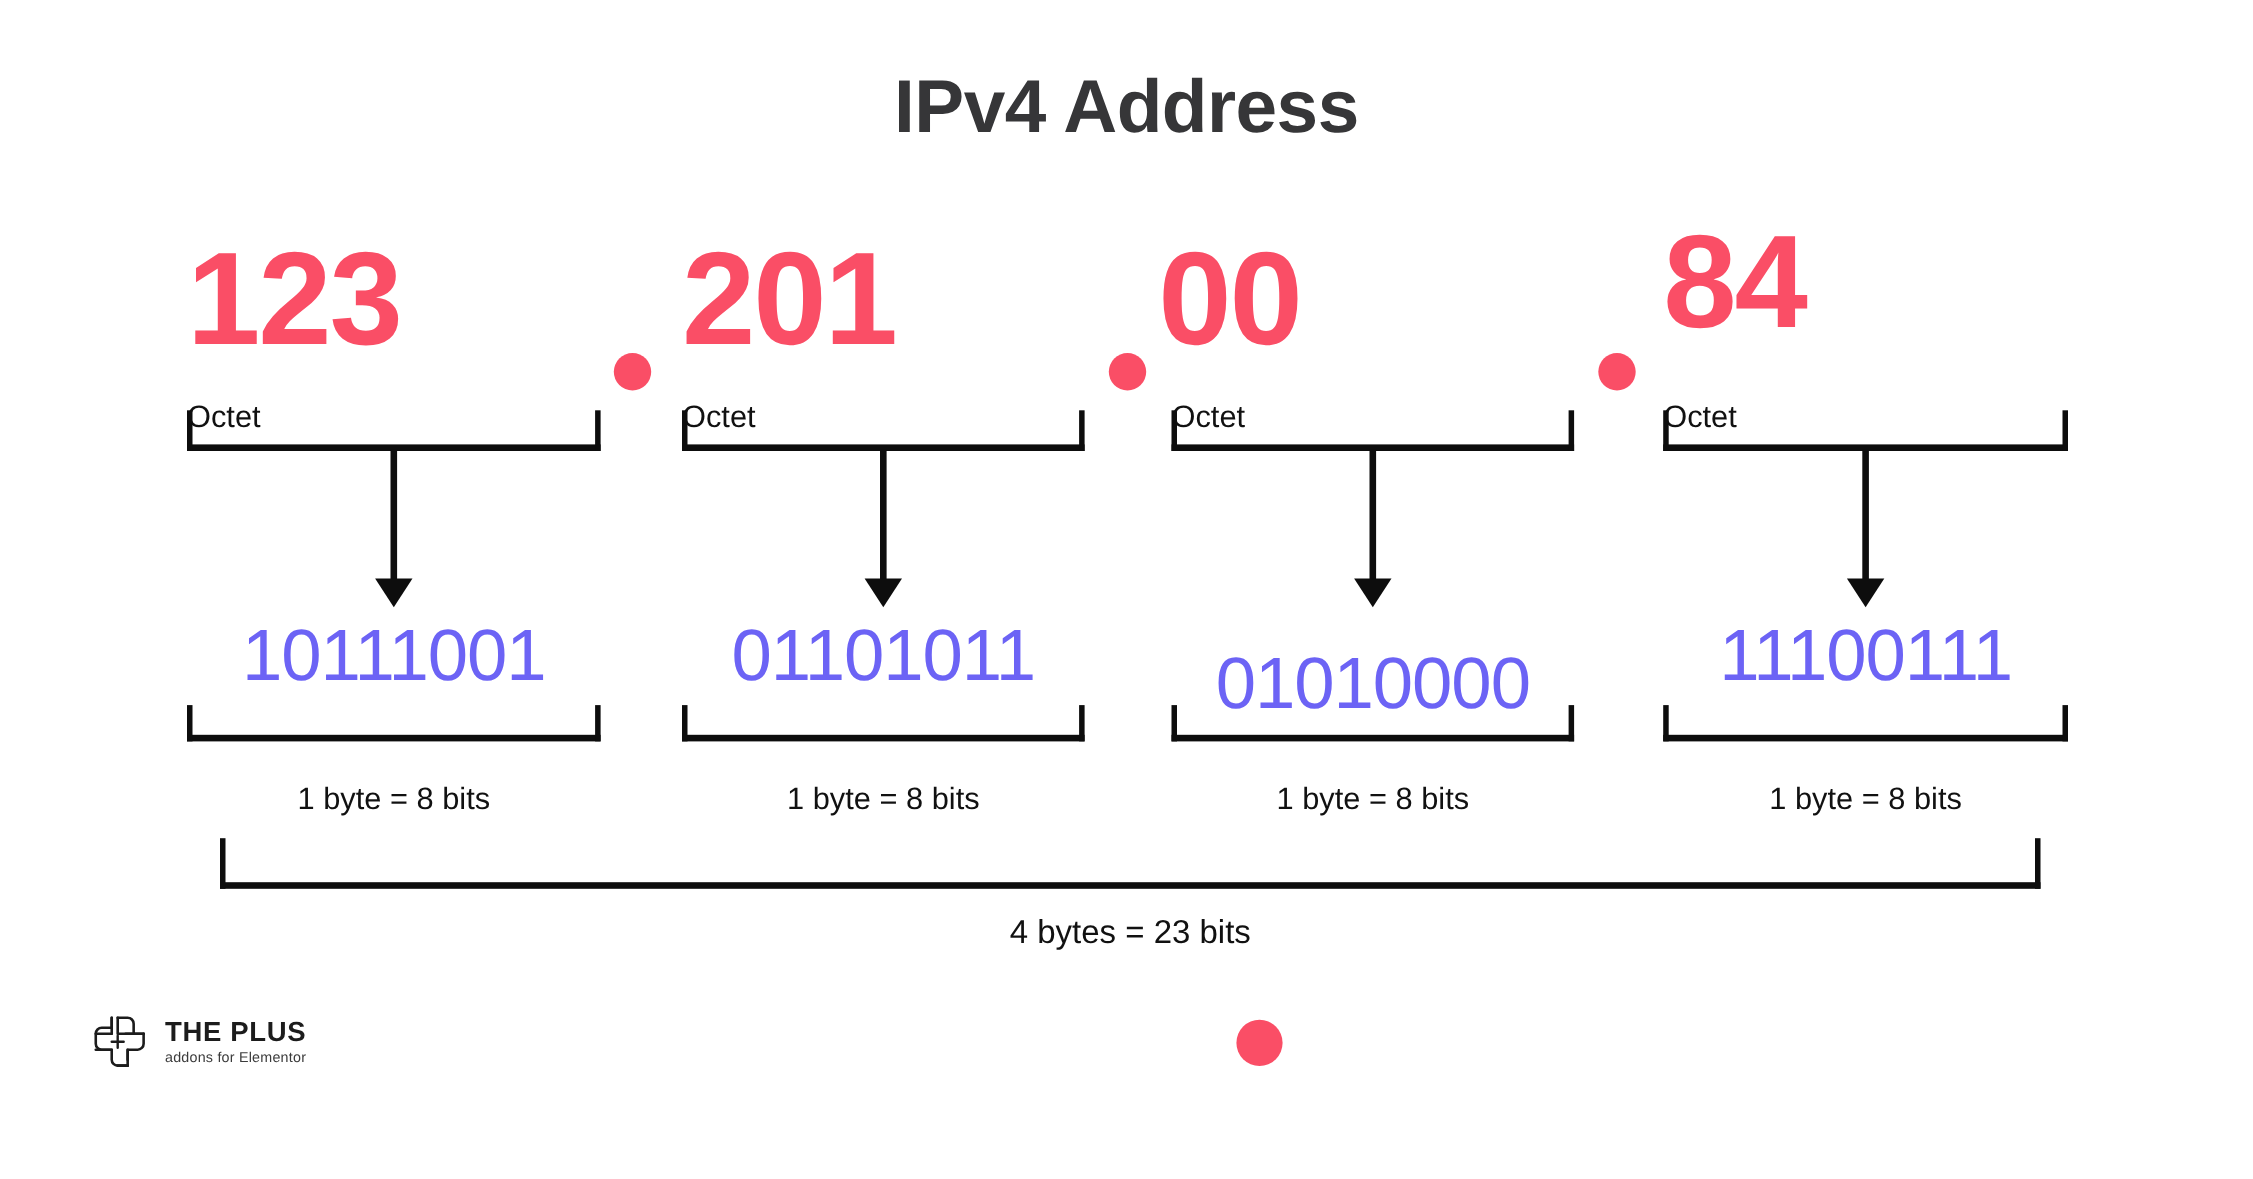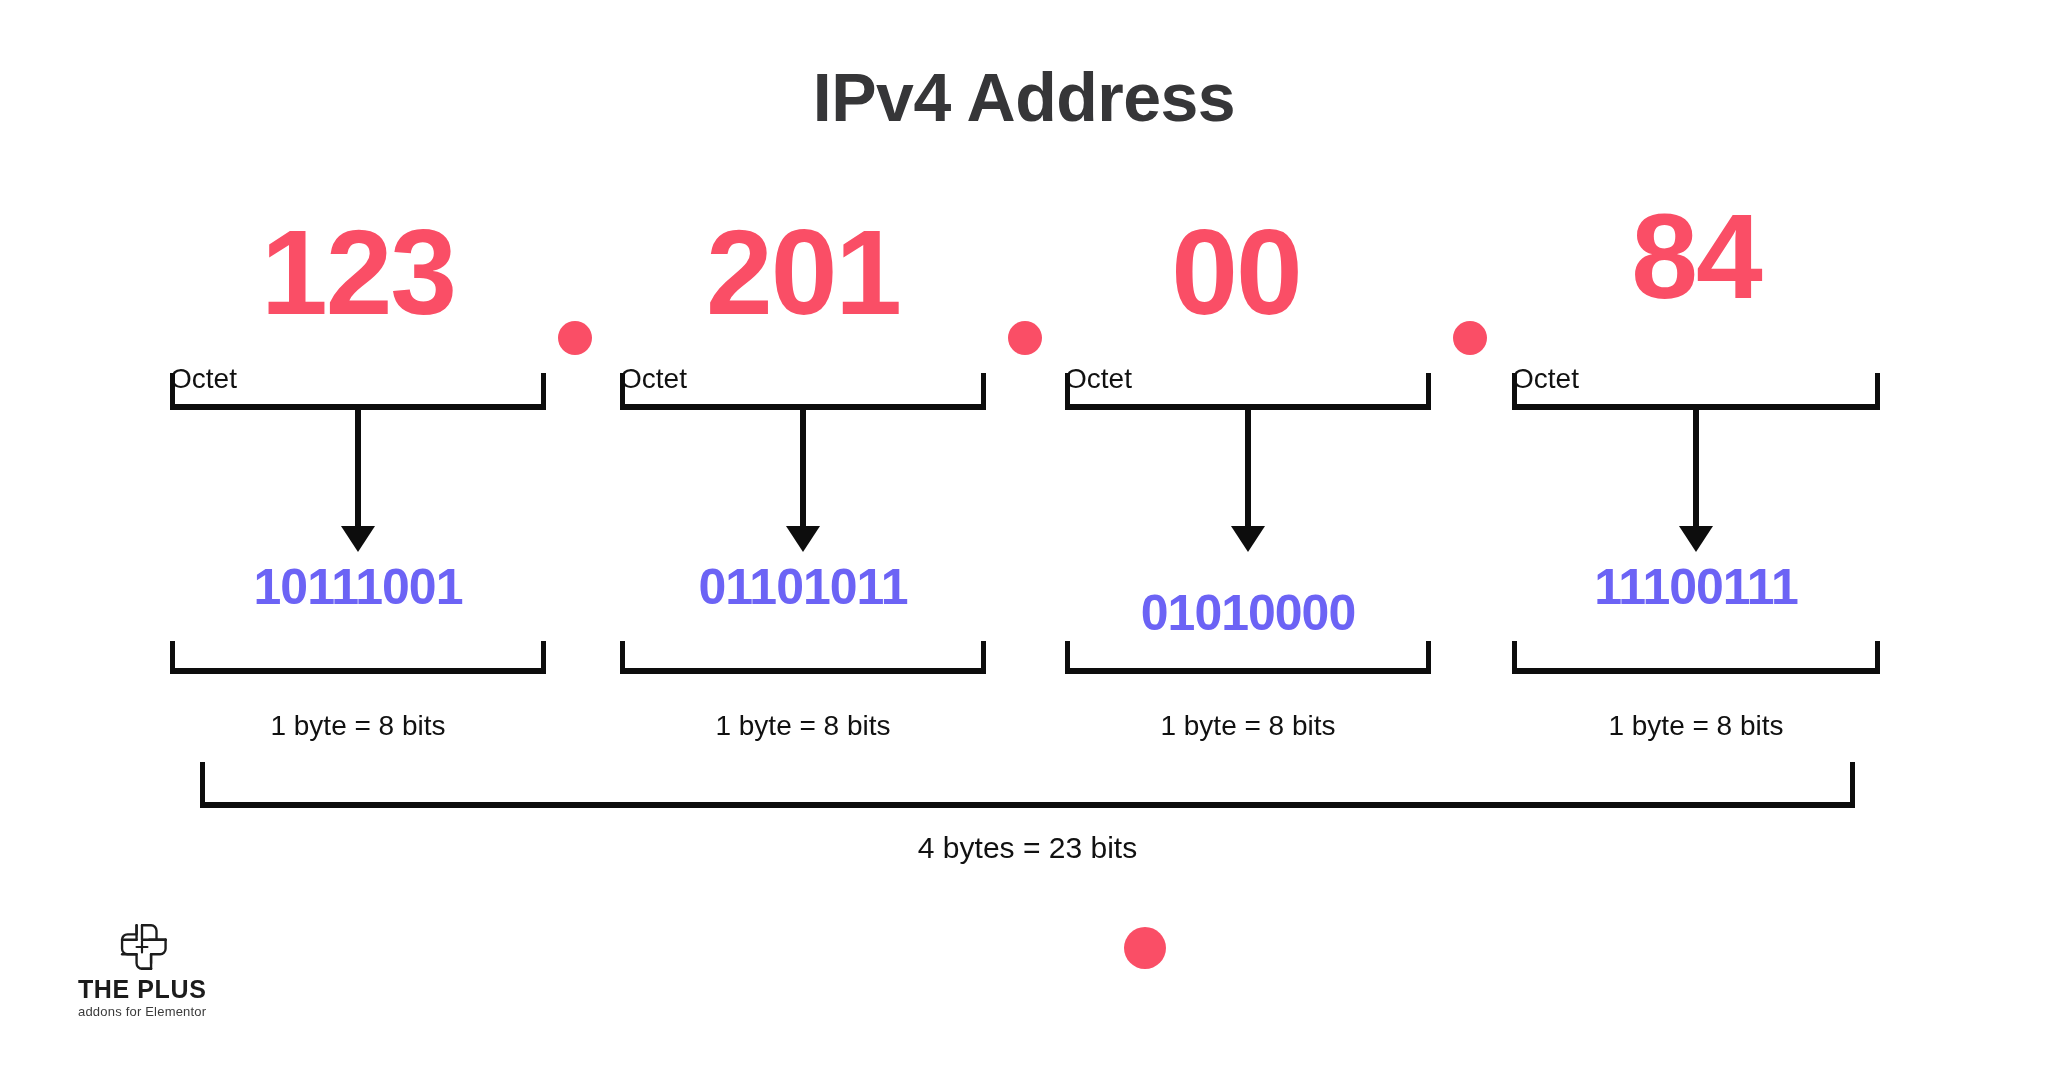--- a/index.html
+++ b/index.html
@@ -29,41 +29,41 @@
     width: 2048px;
     text-align: center;
     font-size: 68px;
     font-weight: bold;
     color: #363638;
     letter-spacing: -0.5px;
   }
 
   .decimal {
     position: absolute;
-    text-align: center;
+    text-align: left;
     font-size: 120px;
     font-weight: bold;
     color: #FA4E66;
     line-height: 1;
     letter-spacing: -2px;
   }
 
   .octet-label {
     position: absolute;
     text-align: left;
     font-size: 28px;
     color: #111111;
     line-height: 1;
   }
 
   .binary {
     position: absolute;
     text-align: center;
-    font-size: 50px;
-    font-weight: bold;
+    font-size: 66px;
+    font-weight: normal;
     color: #6C63F5;
     line-height: 1;
     letter-spacing: -1px;
     white-space: nowrap;
   }
 
   .byte-label {
     position: absolute;
     text-align: center;
     font-size: 28px;
@@ -134,21 +134,21 @@
     letter-spacing: 0.2px;
   }
 
   
   .logo {
     position: absolute;
     left: 78px;
     top: 918px;
     display: flex;
     align-items: center;
-    flex-direction: column;
+    gap: 14px;
   }
   .logo-mark {
     width: 58px;
     height: 58px;
     flex: none;
   }
   .logo-words {
     display: flex;
     flex-direction: column;
     justify-content: center;

